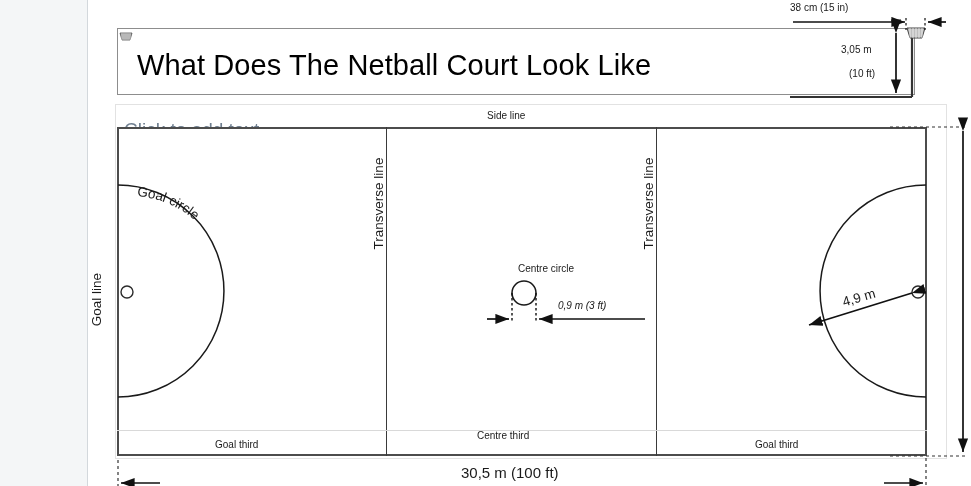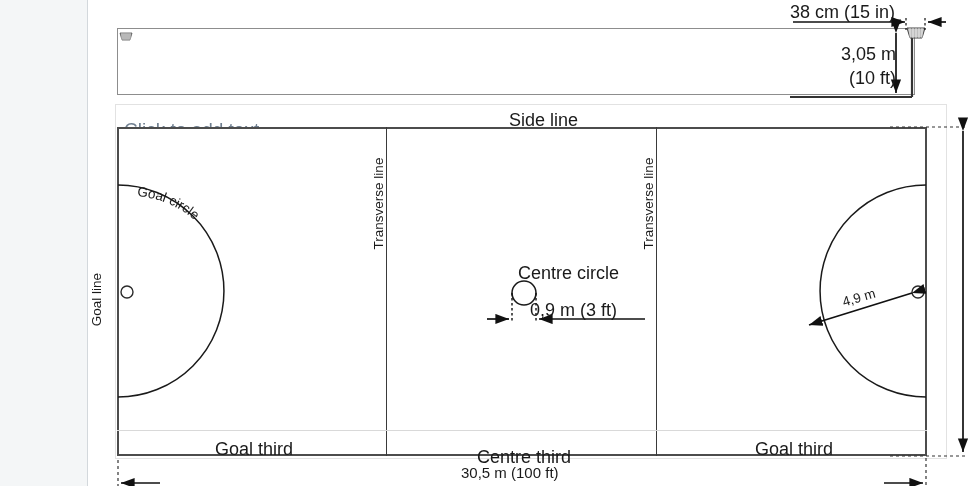--- a/index.html
+++ b/index.html
@@ -48,41 +48,41 @@
   .vline{position:absolute;top:127px;width:0;height:329px;border-left:1.6px solid #3a3a3a;}
   .vline.t1{left:386px;}
   .vline.t2{left:656px;}
 
   
   .third-band{
     position:absolute;left:117px;top:430px;width:810px;height:26px;
     border-top:1px solid #d9d9d9;box-sizing:border-box;
   }
 
-  .lbl{position:absolute;font-size:18px;color:#1a1a1a;white-space:nowrap;}
+  .lbl{position:absolute;font-size:10px;color:#1a1a1a;white-space:nowrap;}
 
-  .side-line-lbl{left:509px;top:110px;}
+  .side-line-lbl{left:487px;top:110px;}
   .goal-third-l{left:215px;top:439px;}
-  .centre-third{left:477px;top:447px;text-align:center;}
+  .centre-third{left:477px;top:430px;text-align:center;}
   .goal-third-r{left:755px;top:439px;}
 
   .goal-line-lbl{
     position:absolute;left:70px;top:292px;font-size:13.5px;color:#1a1a1a;
     transform:rotate(-90deg);transform-origin:center center;white-space:nowrap;
   }
   .tv1{
     position:absolute;left:333px;top:196px;font-size:13.5px;color:#1a1a1a;
     transform:rotate(-90deg);transform-origin:center center;white-space:nowrap;
   }
   .tv2{
     position:absolute;left:603px;top:196px;font-size:13.5px;color:#1a1a1a;
     transform:rotate(-90deg);transform-origin:center center;white-space:nowrap;
   }
   .centre-circle-lbl{left:470px;top:263px;margin-left:48px;}
-  .dim-09{left:530px;top:300px;}
+  .dim-09{left:558px;top:300px;font-style:italic;}
   .dim-305-1{left:841px;top:44px;text-align:right;}
   .dim-305-2{left:849px;top:62px;margin-top:6px;}
   .dim-38{left:790px;top:2px;}
   .rad-49{
     position:absolute;left:842px;top:290px;font-size:13.5px;color:#1a1a1a;
     transform:rotate(-16deg);transform-origin:center center;white-space:nowrap;
   }
   .dim-305-bottom{left:461px;top:464px;font-size:15px;}
 
   svg.overlay{position:absolute;left:0;top:0;width:971px;height:486px;pointer-events:none;}
@@ -95,20 +95,21 @@
 
   <div class="panel-strip"></div>
 
   <div class="title-box"></div>
   <div class="title-handle">
     <svg width="14" height="10" viewBox="0 0 14 10">
       <path d="M1 1 H13 L11 8 H3 Z" fill="#9a9a9a" stroke="#555" stroke-width="0.8"></path>
       <path d="M3 1 V8 M5 1 V8 M7 1 V8 M9 1 V8 M11 1 V8" stroke="#fff" stroke-width="0.6"></path>
     </svg>
   </div>
+  <div class="title-text">What Does The Netball Court Look Like</div>
 
   <div class="content-box"></div>
   <div class="click-text">Click to add text</div>
 
   <div class="court"></div>
   <div class="vline t1"></div>
   <div class="vline t2"></div>
   <div class="third-band"></div>
 
   <svg class="overlay">

